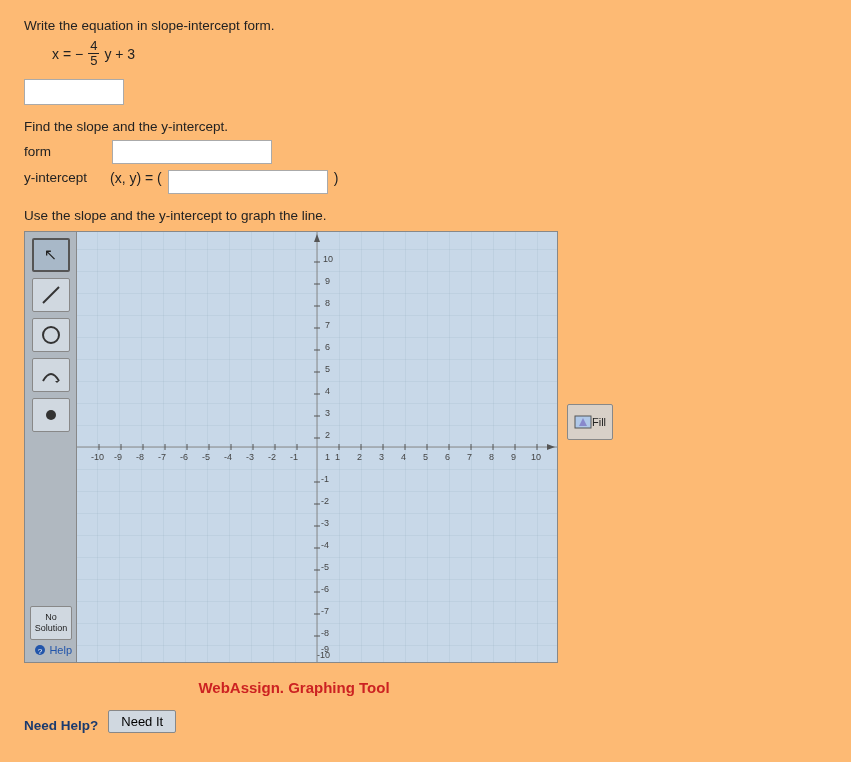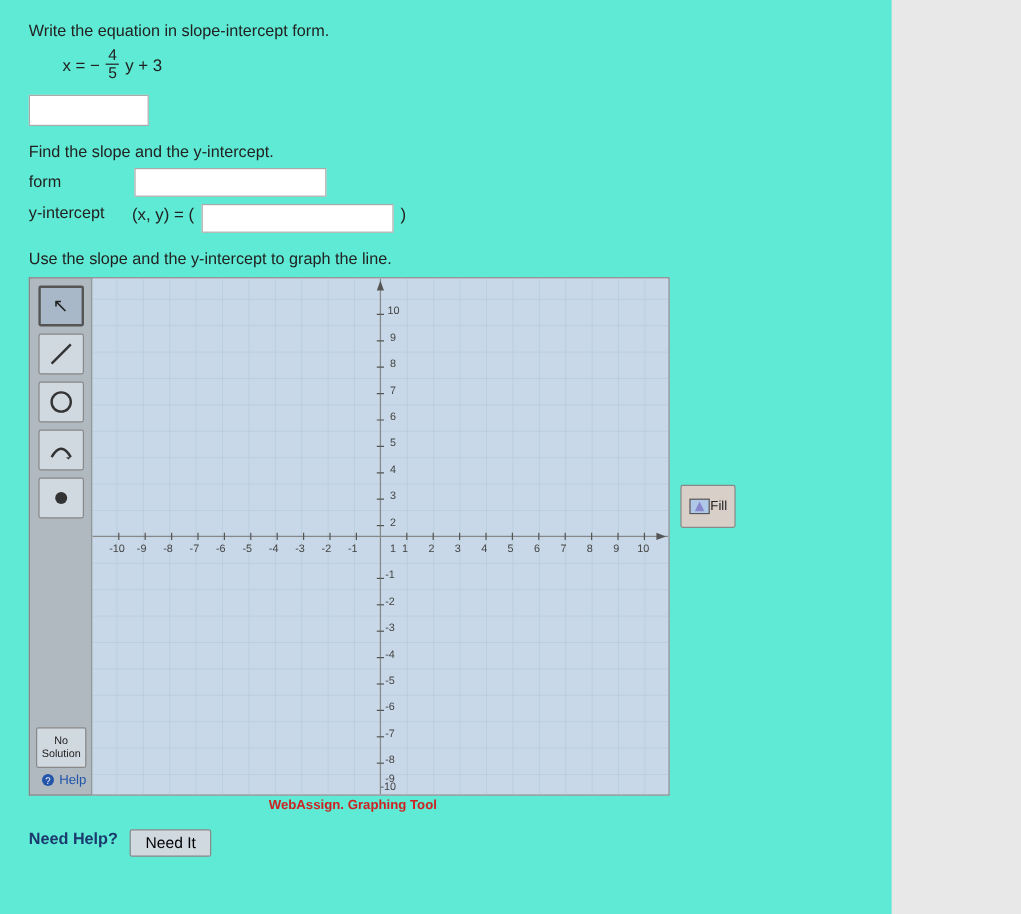--- a/index.html
+++ b/index.html
@@ -5,22 +5,22 @@
     * { box-sizing: border-box; margin: 0; padding: 0; }
     body {
       font-family: Arial, sans-serif;
       background: #e8e8e8;
       width: 851px;
       min-height: 762px;
       font-size: 14px;
       color: #222;
     }
     .page {
-      background: #5eead4;
-      width: 743px;
+      background: #fdba74;
+      width: 851px;
       min-height: 762px;
       padding: 18px 24px 18px 24px;
       position: relative;
     }
     .problem-title {
       font-size: 13.5px;
       margin-bottom: 6px;
       color: #222;
     }
     .equation {
@@ -203,31 +203,31 @@
       cursor: pointer;
       color: #555;
     }
     .gl-text {
       font-size: 12px;
       color: #333;
       line-height: 1.5;
     }
     .webassign-label {
       text-align: center;
-      font-size: 11px;
+      font-size: 15px;
       color: #555;
-      margin-top: 2px;
+      margin-top: 16px;
     }
     .webassign-label span {
       color: #cc2222;
       font-weight: bold;
     }
     .need-help-row {
       display: flex;
-      align-items: flex-start;
+      align-items: flex-end;
       gap: 10px;
       margin-top: 14px;
     }
     .need-help-label {
       font-size: 13.5px;
       font-weight: bold;
       color: #1a3a6e;
     }
     .read-it-btn {
       background: #d0d8e0;

